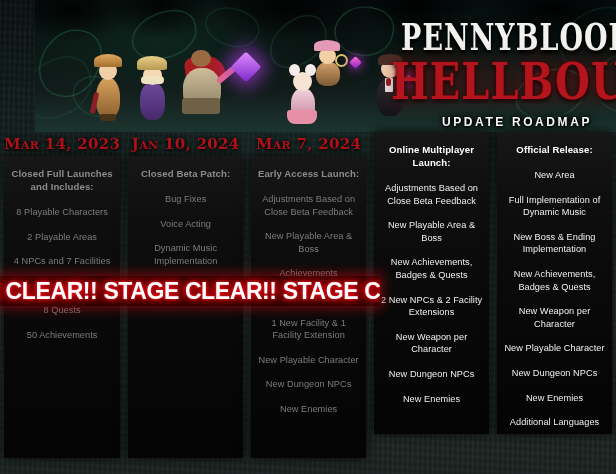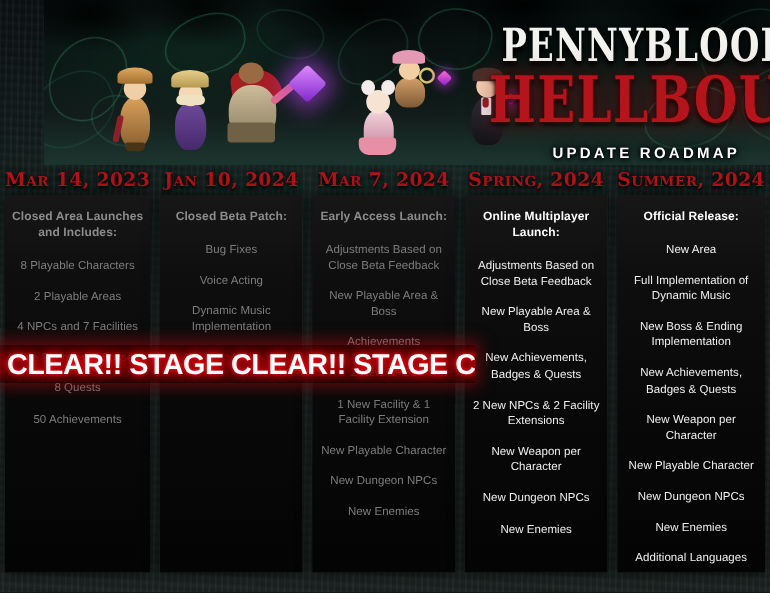--- a/index.html
+++ b/index.html
@@ -267,21 +267,21 @@
       <div class="logo-hell">HELLBOUND</div>
       <div class="logo-sub">UPDATE ROADMAP</div>
     </div>
   </div>
 
   <div class="columns">
 
     <div class="col done">
       <div class="col-date">Mar 14, 2023</div>
       <div class="panel">
-        <div class="hdr">Closed Area Launches and Includes:</div>
+        <div class="hdr">Closed Full Launches and Includes:</div>
         <div class="item">8 Playable Characters</div>
         <div class="item">2 Playable Areas</div>
         <div class="item">4 NPCs and 7 Facilities</div>
         <div class="item">Elite Enemies &amp; Bosses</div>
         <div class="item">8 Quests</div>
         <div class="item">50 Achievements</div>
       </div>
     </div>
 
     <div class="col done">
@@ -303,35 +303,33 @@
         <div class="item">Achievements</div>
         <div class="item">2 New NPCs</div>
         <div class="item">1 New Facility &amp; 1 Facility Extension</div>
         <div class="item">New Playable Character</div>
         <div class="item">New Dungeon NPCs</div>
         <div class="item">New Enemies</div>
       </div>
     </div>
 
     <div class="col next">
-      <div class="col-date">Spring, 2024</div>
       <div class="panel">
         <div class="hdr">Online Multiplayer Launch:</div>
         <div class="item">Adjustments Based on Close Beta Feedback</div>
         <div class="item">New Playable Area &amp; Boss</div>
         <div class="item">New Achievements, Badges &amp; Quests</div>
         <div class="item">2 New NPCs &amp; 2 Facility Extensions</div>
         <div class="item">New Weapon per Character</div>
         <div class="item">New Dungeon NPCs</div>
         <div class="item">New Enemies</div>
       </div>
     </div>
 
     <div class="col next">
-      <div class="col-date">Summer, 2024</div>
       <div class="panel">
         <div class="hdr">Official Release:</div>
         <div class="item">New Area</div>
         <div class="item">Full Implementation of Dynamic Music</div>
         <div class="item">New Boss &amp; Ending Implementation</div>
         <div class="item">New Achievements, Badges &amp; Quests</div>
         <div class="item">New Weapon per Character</div>
         <div class="item">New Playable Character</div>
         <div class="item">New Dungeon NPCs</div>
         <div class="item">New Enemies</div>

